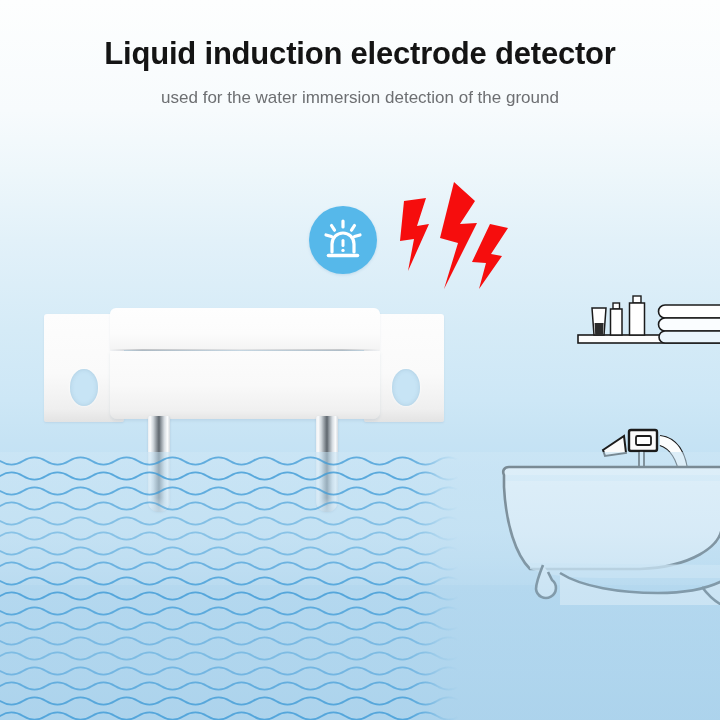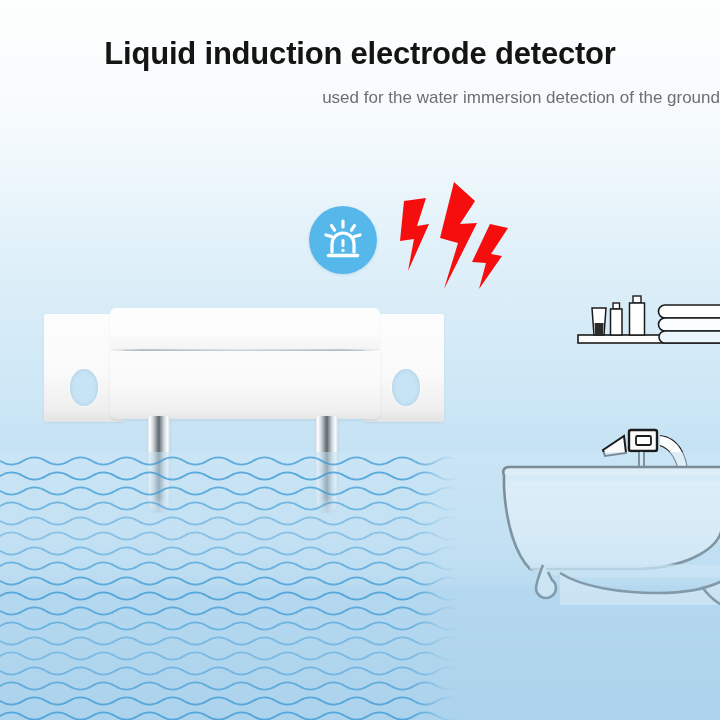--- a/index.html
+++ b/index.html
@@ -54,21 +54,21 @@
     font-weight: 700;
     color: #141414;
     letter-spacing: -0.2px;
     line-height: 1.15;
   }
   .subline {
     position: absolute;
     left: 0;
     top: 86px;
     width: 720px;
-    text-align: right;
+    text-align: center;
     font-size: 17px;
     font-weight: 400;
     color: #6d6f72;
     line-height: 1.45;
   }
 
   
   .alarm-badge {
     position: absolute;
     left: 309px;

